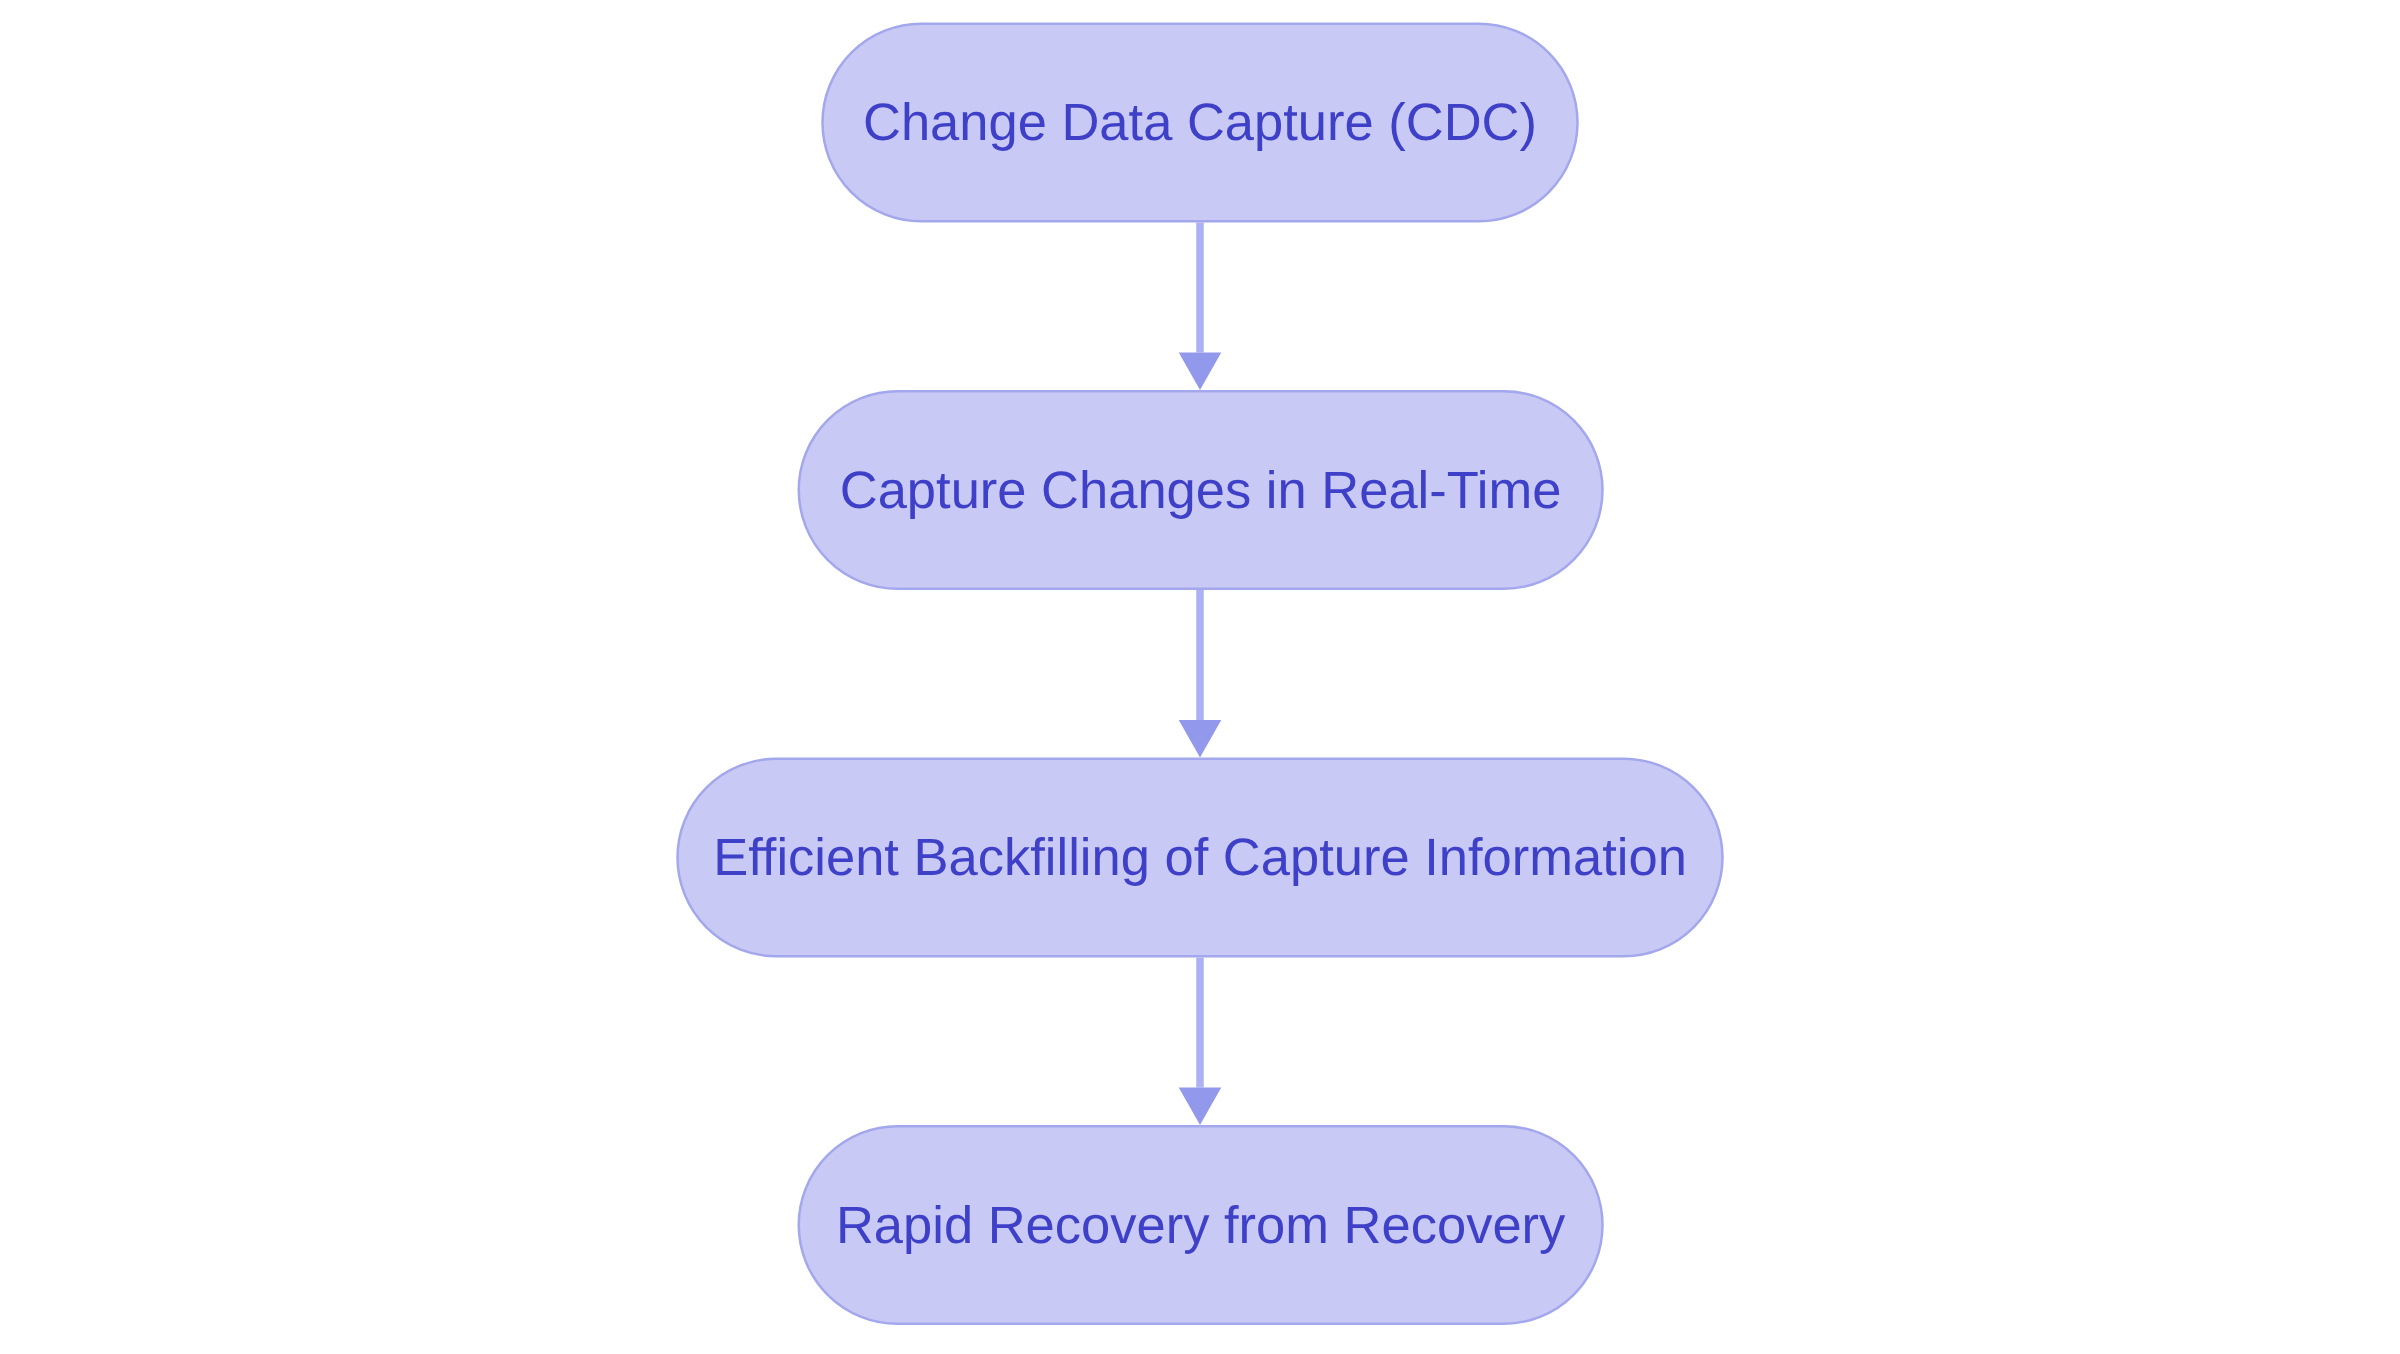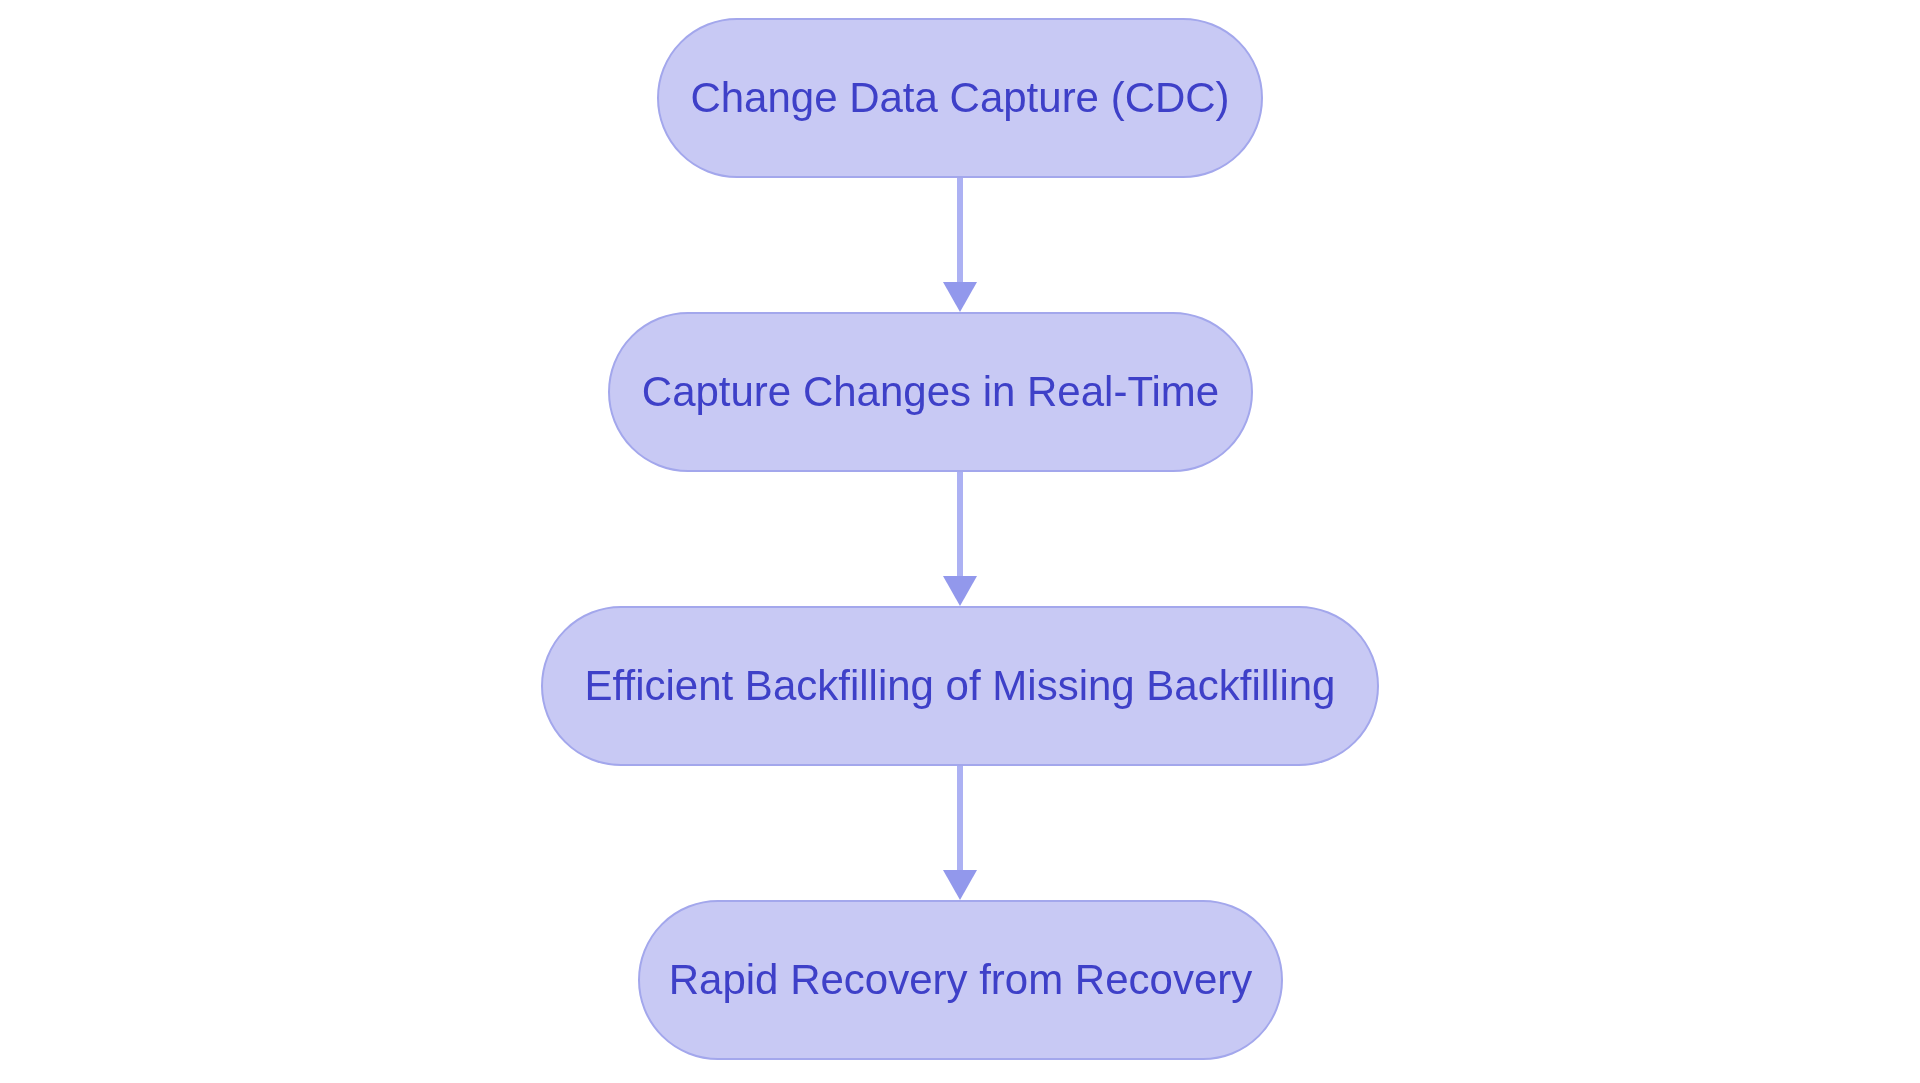--- a/index.html
+++ b/index.html
@@ -24,21 +24,21 @@
     border: 2px solid var(--node-border, #a3a7ec);
     border-radius: 82px;
     color: var(--node-text, #3e40c8);
     font-size: 42px;
     line-height: 1.2;
     text-align: center;
     box-sizing: border-box;
     white-space: nowrap;
   }
   .node1 { left: 657px; top: 18px;  width: 606px; height: 160px; }
-  .node2 { left: 608px; top: 312px; width: 645px; height: 160px; }
+  .node2 { left: 638px; top: 312px; width: 645px; height: 160px; }
   .node3 { left: 541px; top: 606px; width: 838px; height: 160px; }
   .node4 { left: 638px; top: 900px; width: 645px; height: 160px; }
 
   .arrow {
     position: absolute;
     left: 943px;           
     width: 34px;
     display: flex;
     flex-direction: column;
     align-items: center;
@@ -76,21 +76,21 @@
   <div class="node node2">
     <span>Capture Changes in Real-Time</span>
   </div>
 
   <div class="arrow arrow2">
     <div class="arrow-line"></div>
     <div class="arrow-head"></div>
   </div>
 
   <div class="node node3">
-    <span>Efficient Backfilling of Missing Backfilling</span>
+    <span>Efficient Backfilling of Capture Information</span>
   </div>
 
   <div class="arrow arrow3">
     <div class="arrow-line"></div>
     <div class="arrow-head"></div>
   </div>
 
   <div class="node node4">
     <span>Rapid Recovery from Recovery</span>
   </div>

